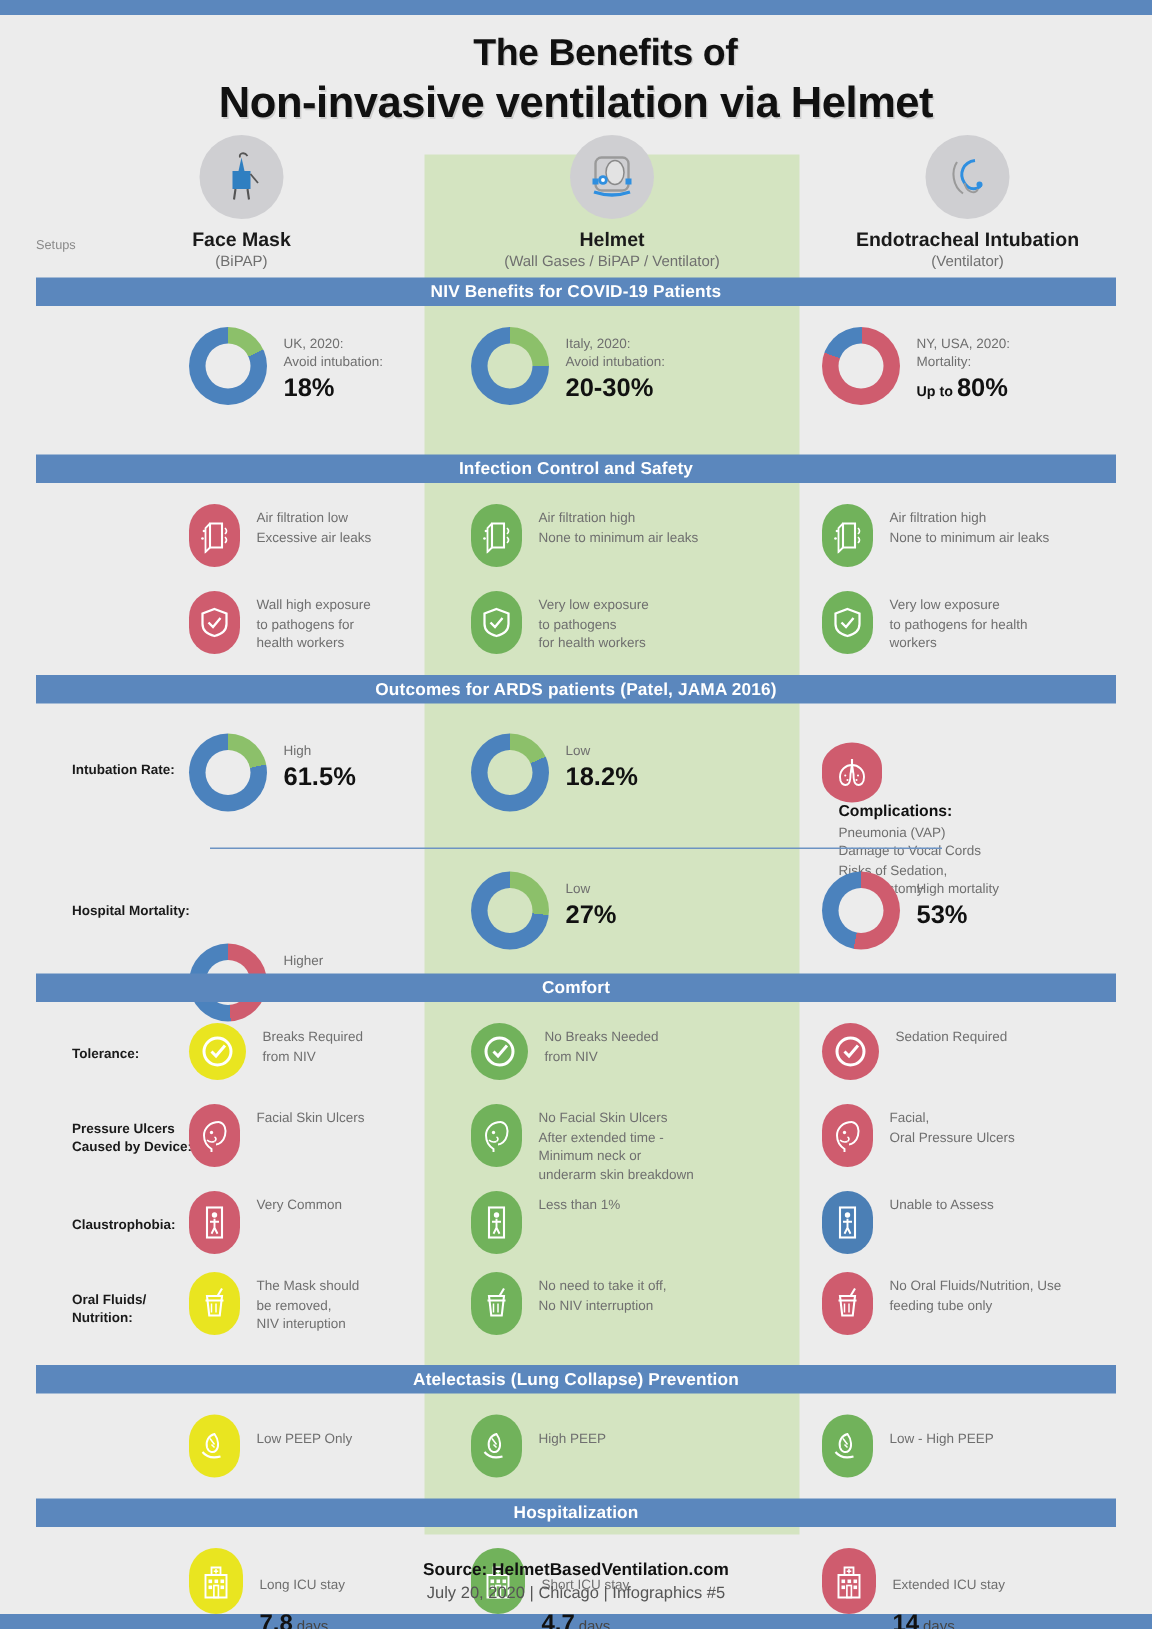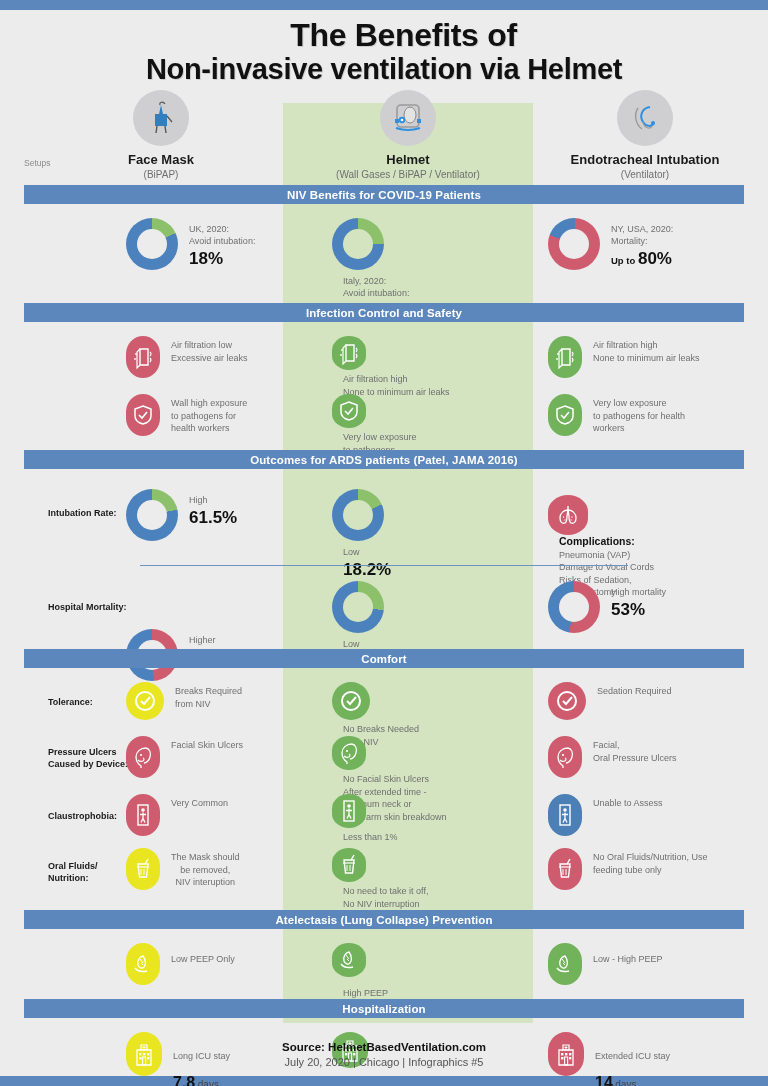--- a/index.html
+++ b/index.html
@@ -28,21 +28,21 @@
   }
 
   .content { position: relative; z-index: 2; }
 
   
   .title-wrap { text-align: center; padding-top: 18px; }
   .title-l1, .title-l2 {
     font-weight: bold; color: #111; letter-spacing: -0.3px;
     text-shadow: 1px 1px 0 rgba(0,0,0,0.12);
   }
-  .title-l1 { font-size: 32px; line-height: 34px; margin-left: 39px; }
+  .title-l1 { font-size: 25px; line-height: 34px; margin-left: 39px; }
   .title-l2 { font-size: 29px; line-height: 34px; }
 
   
   .setups-row { position: relative; height: 95px; margin-top: 4px; }
   .setups-label {
     position: absolute; left: 24px; top: 68px;
     font-size: 8.5px; color: #8a8a8a;
   }
   .setup-col { position: absolute; top: 0; text-align: center; }
   .setup-col.c1 { left: 96px; width: 130px; }
@@ -63,21 +63,21 @@
     background: #5b87bd;
     color: #fff; font-size: 11.5px; font-weight: bold;
     display: flex; align-items: center; justify-content: center;
     letter-spacing: 0.1px;
   }
 
   
   .row { position: relative; }
   .cell { position: absolute; top: 0; display: flex; align-items: flex-start; }
   .cell.k1 { left: 126px; }
-  .cell.k2 { left: 332px; flex-direction: column; }
+  .cell.k2 { left: 314px; }
   .cell.k3 { left: 548px; }
   .rowlabel {
     position: absolute; left: 24px;
     font-size: 9px; font-weight: bold; color: #1a1a1a; line-height: 12px; padding-left: 24px;
   }
 
   
   .donut { width: 52px; height: 52px; border-radius: 50%; flex: 0 0 52px; position: relative; }
   .donut::after {
     content: ""; position: absolute; left: 11px; top: 11px;
@@ -484,21 +484,21 @@
 Nutrition:</div>
       <div class="cell k1">
         <div class="pill yellow">
           <svg width="20" height="24" viewBox="0 0 20 24">
             <path d="M5 7 h10 l-1.5 13 h-7 Z" fill="none" stroke="#fff" stroke-width="1.4"></path>
             <path d="M4 10 h12" stroke="#fff" stroke-width="1.2"></path>
             <path d="M12 7 l3 -5" stroke="#fff" stroke-width="1.4" fill="none"></path>
             <path d="M8 12 v6 M11 12 v6" stroke="#fff" stroke-width="1" fill="none"></path>
           </svg>
         </div>
-        <div class="pill-text" style="white-space: pre-line; text-align: center;">The Mask should
+        <div class="pill-text" style="white-space: pre-line;">The Mask should
 be removed,
 NIV interuption</div>
       </div>
       <div class="cell k2">
         <div class="pill green">
           <svg width="20" height="24" viewBox="0 0 20 24">
             <path d="M5 7 h10 l-1.5 13 h-7 Z" fill="none" stroke="#fff" stroke-width="1.4"></path>
             <path d="M4 10 h12" stroke="#fff" stroke-width="1.2"></path>
             <path d="M12 7 l3 -5" stroke="#fff" stroke-width="1.4" fill="none"></path>
             <path d="M8 12 v6 M11 12 v6" stroke="#fff" stroke-width="1" fill="none"></path>

